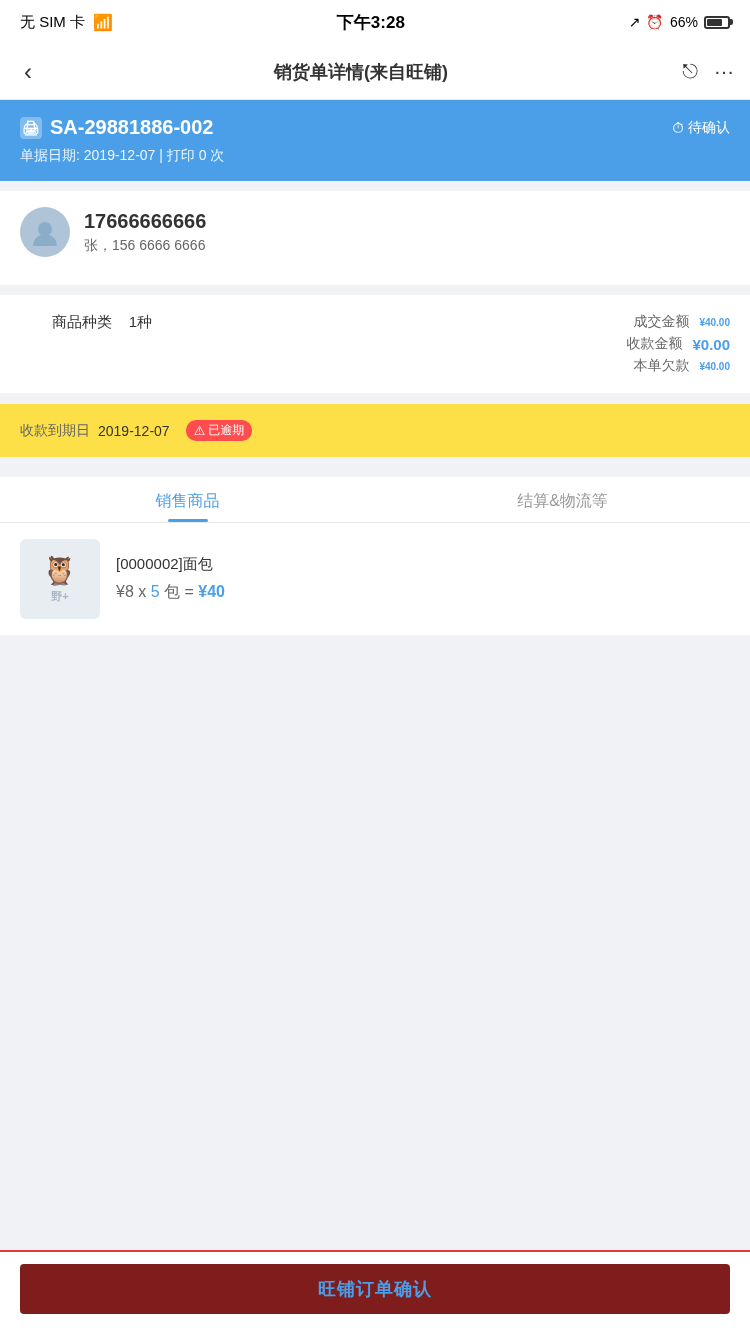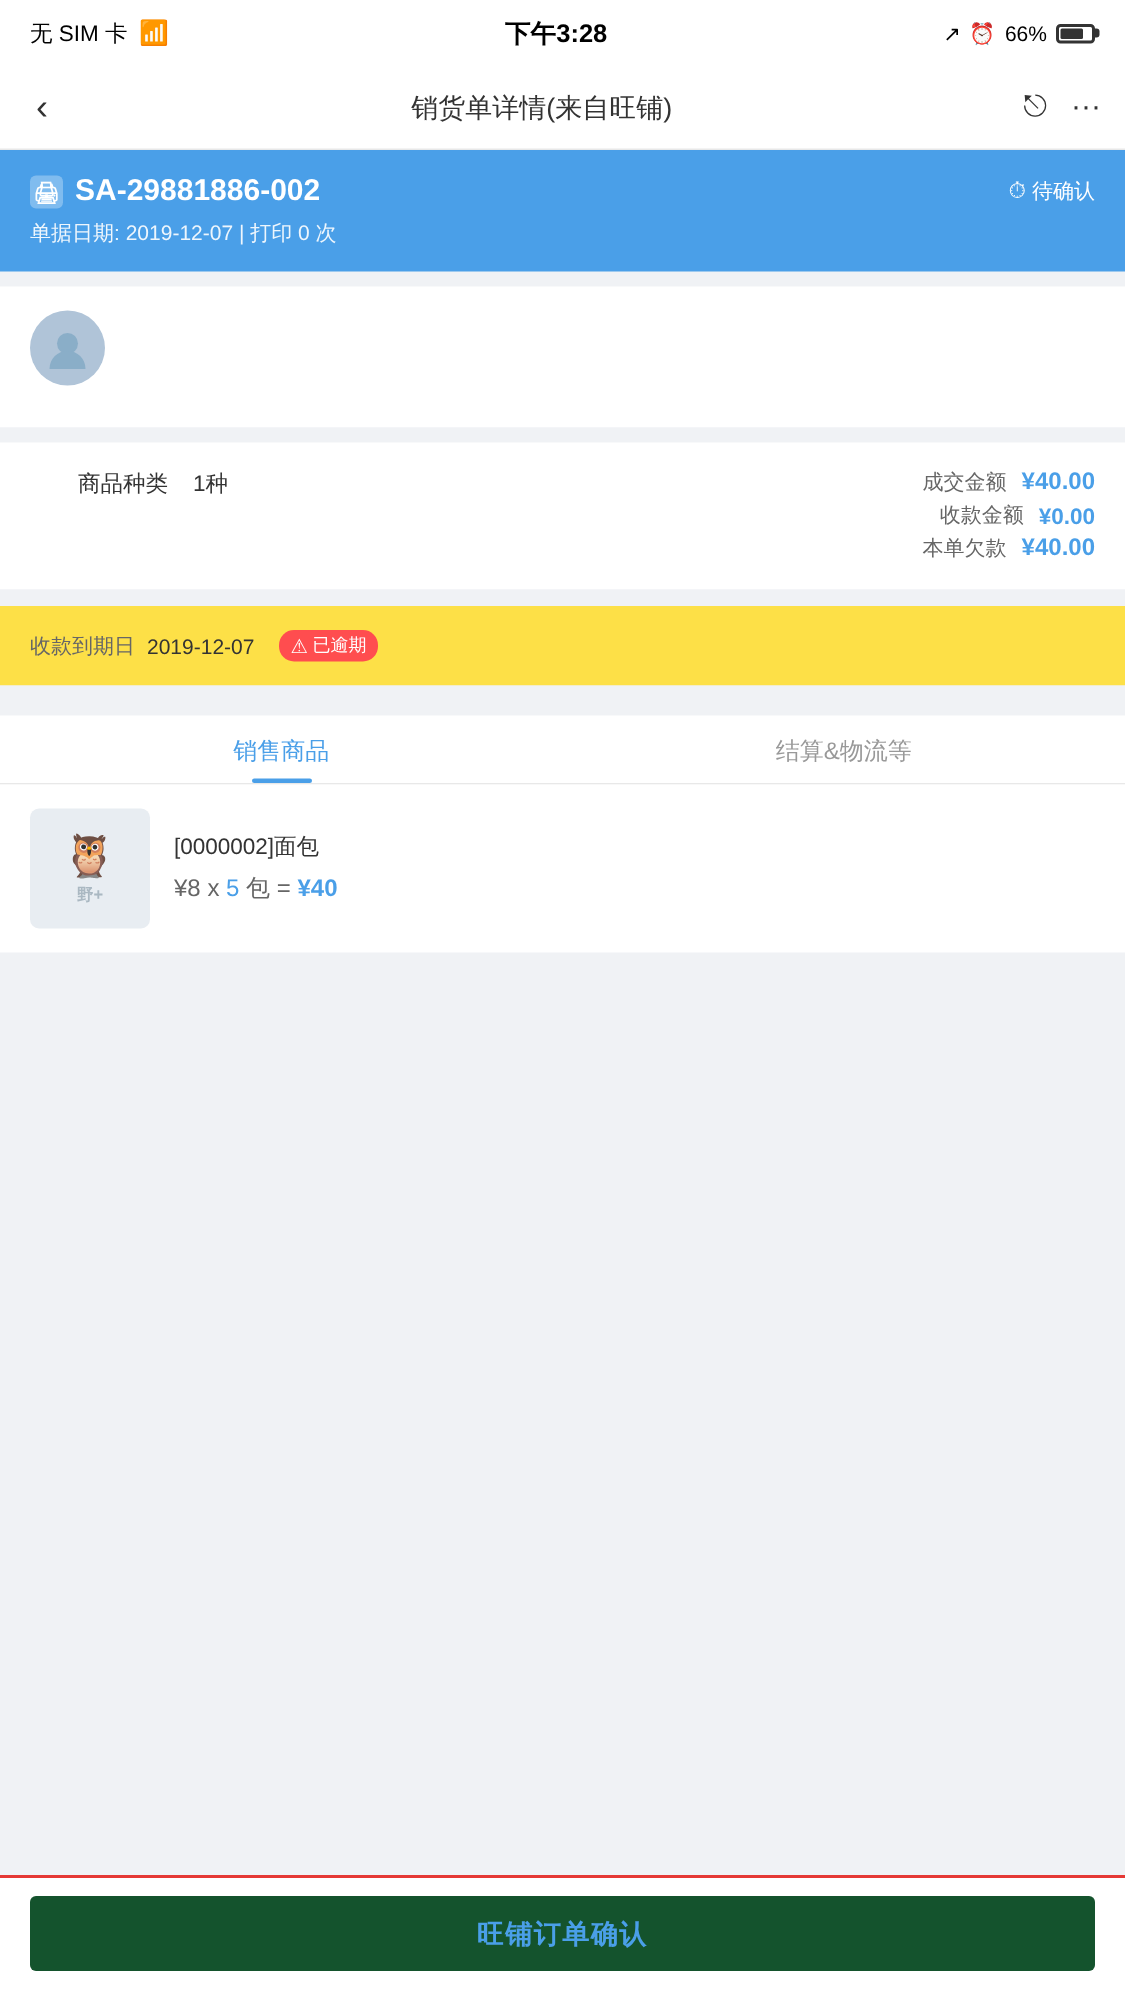--- a/index.html
+++ b/index.html
@@ -64,21 +64,21 @@
       border-bottom: 1px solid #e8e8e8;
     }
     .nav-back {
       font-size: 24px;
       color: #333;
       cursor: pointer;
       padding: 8px;
     }
     .nav-title {
       font-size: 18px;
-      font-weight: 400;
+      font-weight: 700;
       color: #333;
     }
     .nav-actions { display: flex; align-items: center; gap: 16px; }
     .nav-share, .nav-more {
       font-size: 20px;
       color: #333;
       cursor: pointer;
     }
 
     
@@ -201,21 +201,21 @@
       gap: 4px;
     }
     .summary-row {
       display: flex;
       justify-content: flex-end;
       align-items: center;
       gap: 10px;
       font-size: 14px;
     }
     .summary-label { color: #666; }
-    .amount-blue { color: #4a9fe8; font-weight: 600; font-size: 16px; }
+    .amount-blue { color: #4a9fe8; font-weight: 600; font-size: 10px; }
     .amount-zero { color: #4a9fe8; font-weight: 600; font-size: 15px; }
 
     
     .due-date-card {
       background: #fde047;
       padding: 16px 20px;
       margin-top: 1px;
       display: flex;
       align-items: center;
       gap: 8px;
@@ -322,21 +322,21 @@
       left: 0;
       width: 750px;
       background: #fff;
       padding: 12px 20px 20px;
       border-top: 2px solid #e53935;
     }
     .confirm-btn {
       width: 100%;
       height: 50px;
       border: none;
-      background: #14532d;
+      background: #7f1d1d;
       color: #4a9fe8;
       font-size: 18px;
       font-weight: 600;
       cursor: pointer;
       border-radius: 4px;
       letter-spacing: 1px;
     }
   </style>
 </head>
 <body>
@@ -380,20 +380,24 @@
   <div class="order-date">单据日期: 2019-12-07 | 打印 0 次</div>
 </div>
 
 <div class="customer-card">
   <div class="customer-top">
     <div class="customer-avatar">
       <svg width="32" height="32" viewBox="0 0 32 32" fill="none">
         <circle cx="16" cy="13" r="7" fill="#8aaec8"></circle>
         <path d="M4 30c0-7 5.4-12 12-12s12 5 12 12" fill="#8aaec8"></path>
       </svg>
+    </div>
+    <div class="customer-info">
+      <div class="customer-phone">17666666666</div>
+      <div class="customer-name">张，156 6666 6666</div>
     </div>
   </div>
 </div>
 
 <div class="divider"></div>
 
 <div class="summary-card">
   <div class="summary-grid">
     <div class="summary-left">
       <div class="summary-item-left">

